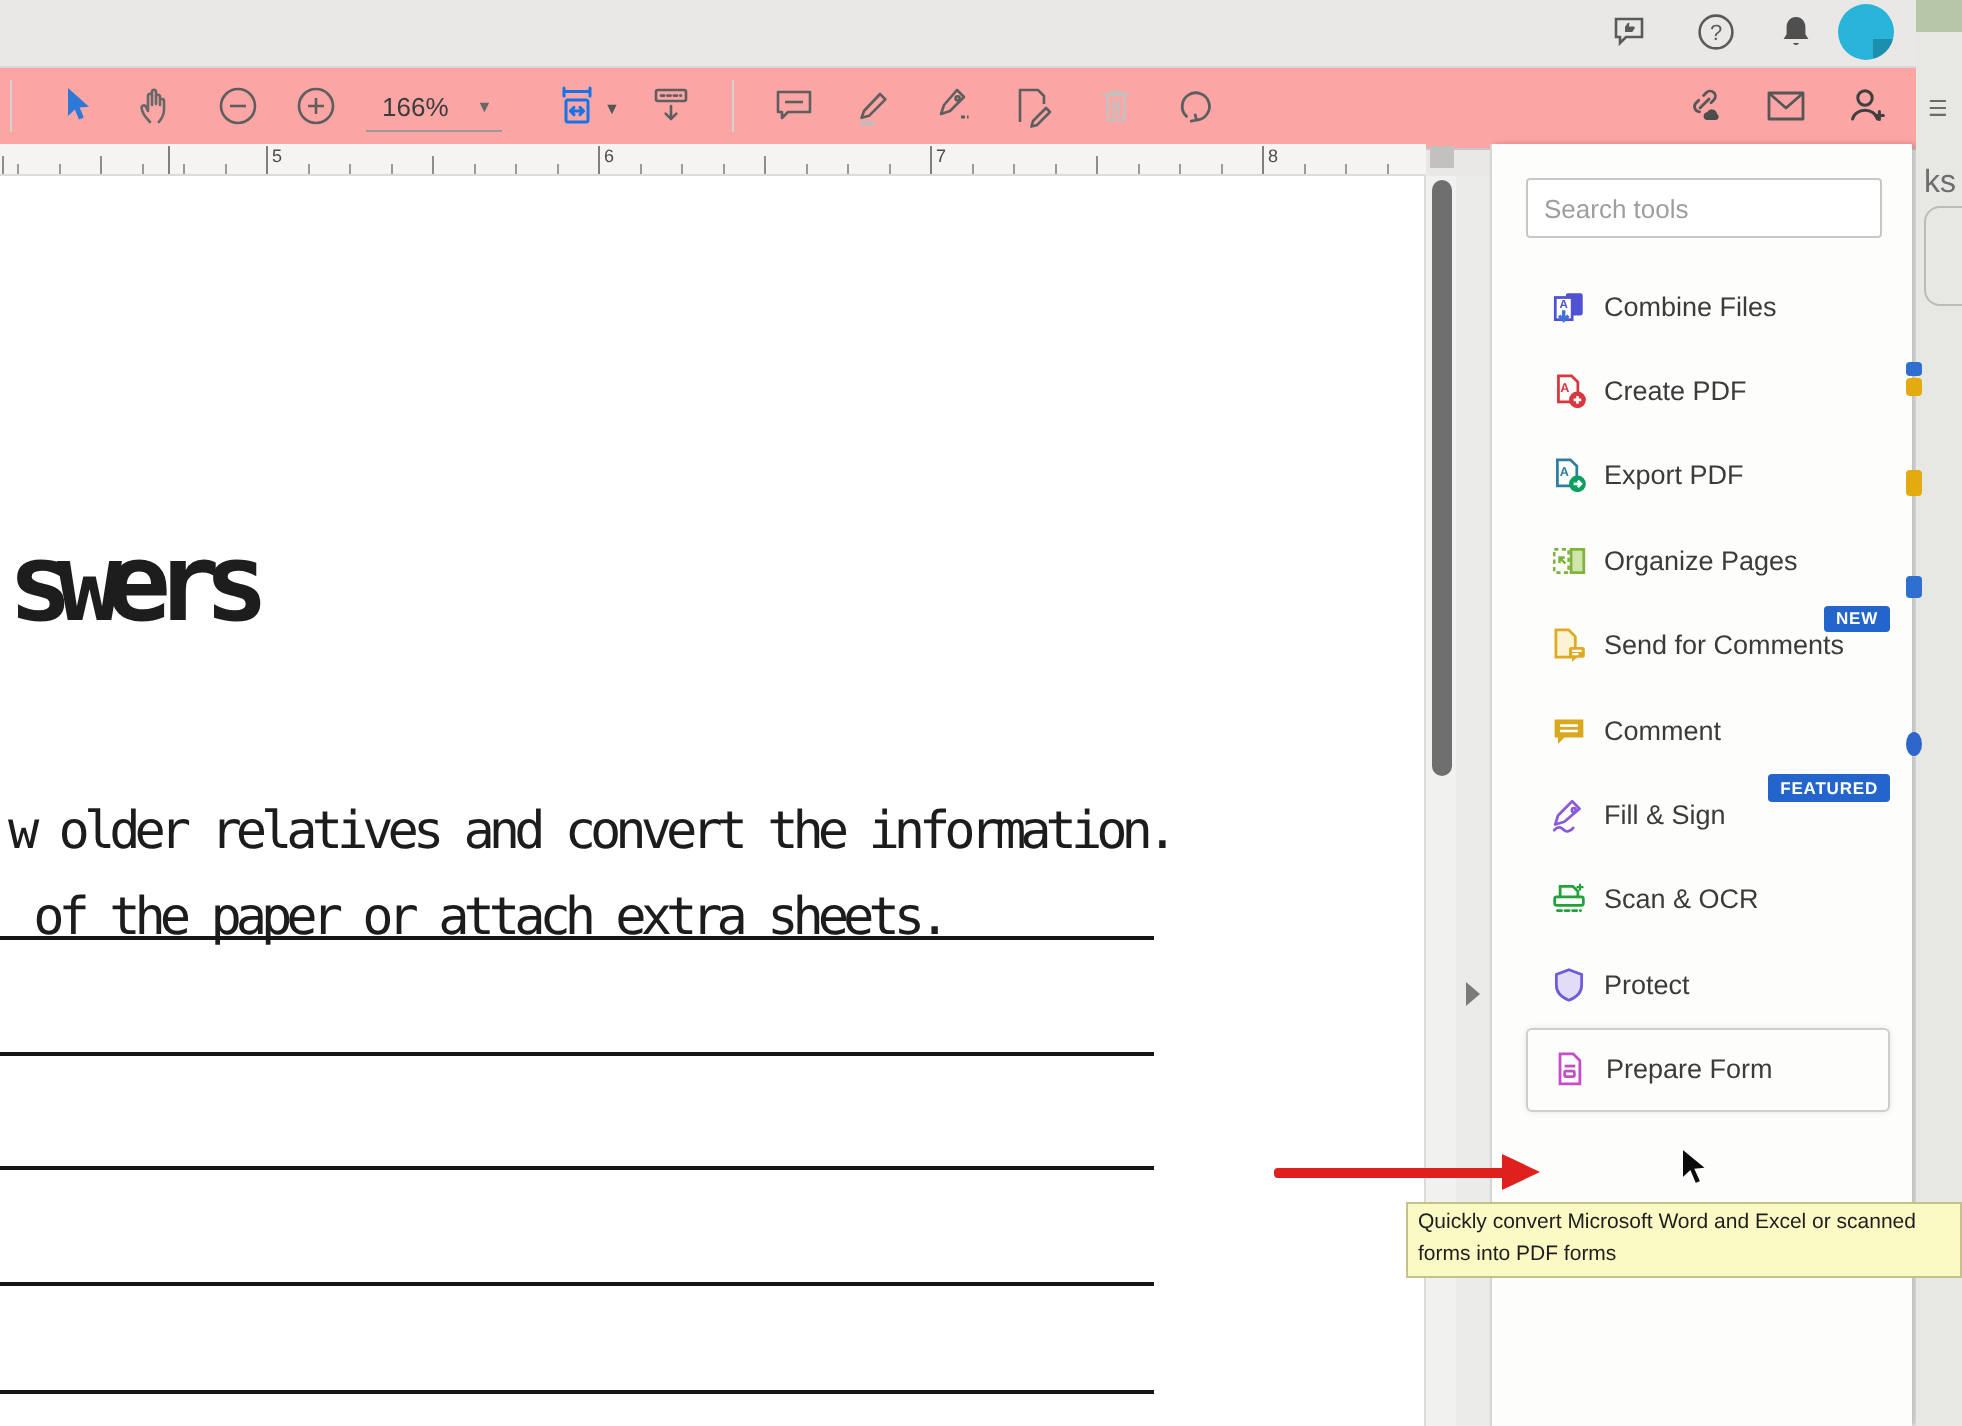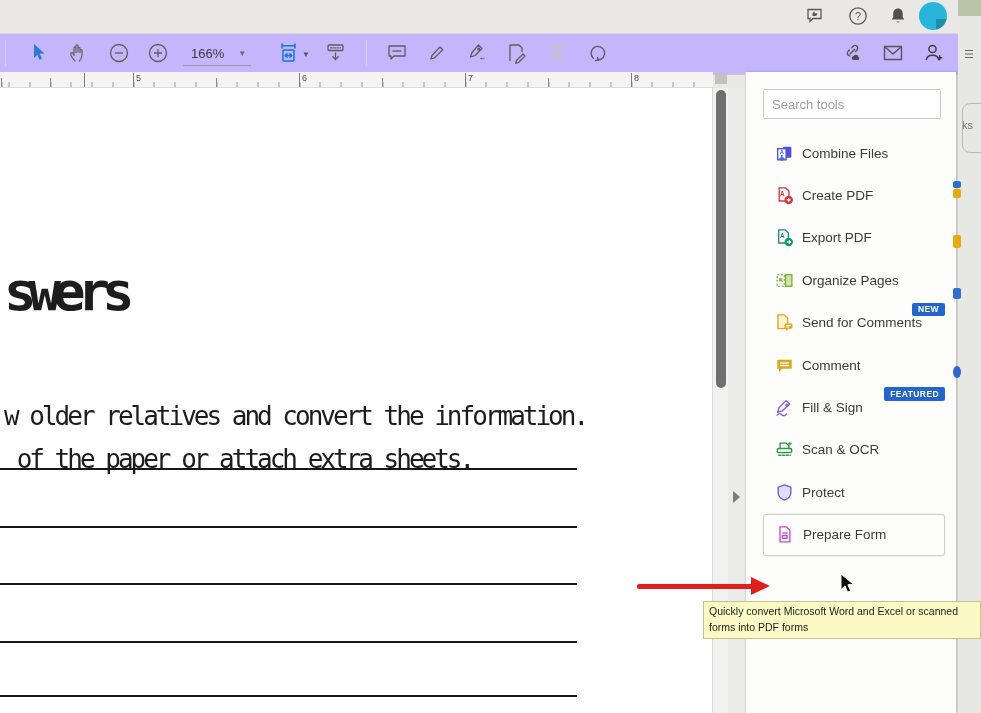--- a/index.html
+++ b/index.html
@@ -6,21 +6,21 @@
   #screen{position:relative;width:981px;height:713px;overflow:hidden;
     font-family:"Liberation Sans",sans-serif;background:#e9e8e7;}
 
   
   .titlebar{position:absolute;left:0;top:0;width:981px;height:33px;background:#e9e8e7;}
   .tb-icon{position:absolute;top:5px;width:22px;height:22px;}
   .avatar{position:absolute;left:919px;top:2px;width:28px;height:28px;border-radius:50%;
     background:conic-gradient(from 90deg at 62% 62%, #1d8fae 0 90deg, #29b5da 90deg 360deg);}
 
   
-  .toolbar{position:absolute;left:0;top:33px;width:981px;height:42px;background:#c4b5fd;
+  .toolbar{position:absolute;left:0;top:33px;width:981px;height:42px;background:#fca5a5;
     border-top:1px solid #d8d7d6;border-bottom:1px solid #c9c8c7;box-sizing:border-box;}
   .ticon{position:absolute;top:7px;width:24px;height:24px;cursor:default;}
   .tsep{position:absolute;top:6px;width:1px;height:26px;background:#d4d3d2;}
   .zoomtxt{position:absolute;left:183px;top:7px;width:68px;height:24px;border-bottom:1px solid #9a9a9a;
     font-size:13px;color:#3c3c3c;display:flex;align-items:center;}
   .zoomtxt .pct{margin-left:8px;}
   .zoomtxt .caret{margin-left:14px;font-size:8px;color:#666;}
   .mini-caret{position:absolute;font-size:8px;color:#555;}
 
   
@@ -61,21 +61,21 @@
   .tool-row .lbl{margin-left:8px;font-size:13.5px;color:#3b3b3b;white-space:nowrap;}
   .tool-row.highlighted{border:1px solid #cfcecd;border-radius:3px;background:#fdfdfb;
     box-shadow:0 0 3px rgba(0,0,0,.10);}
   .badge{position:absolute;top:1px;right:0;background:#2465cb;color:#fff;font-size:8.5px;
     font-weight:bold;letter-spacing:.4px;padding:2.5px 6px;border-radius:2px;line-height:1;text-align:center;}
 
   
   .rstrip{position:absolute;left:958px;top:0;width:23px;height:713px;background:#e7e7e3;}
   .rstrip .greenpatch{position:absolute;left:0;top:0;width:23px;height:16px;background:#b7c6a6;}
   .rstrip .burger{position:absolute;left:6px;top:48px;font-size:11px;color:#6a6a6a;}
-  .rstrip .ks{position:absolute;left:4px;top:83px;font-size:11px;color:#6e6e6e;margin-top:36px;}
+  .rstrip .ks{position:absolute;left:4px;top:83px;font-size:16px;color:#6e6e6e;}
   .rstrip .btn-outline{position:absolute;left:4px;top:103px;width:30px;height:48px;
     border:1.5px solid #bcbbba;border-radius:8px;}
   .frag{position:absolute;width:8px;border-radius:2px;}
 
   
   .tooltip{position:absolute;left:703px;top:601px;width:266px;background:#fbf9c4;
     border:1px solid #c6c08a;font-size:10.5px;line-height:1.5;color:#1e1e1e;padding:2px 5px;z-index:30;}
   .red-arrow{position:absolute;left:637px;top:577px;width:135px;height:19px;z-index:25;}
   .red-arrow .shaft{position:absolute;left:0;top:7px;width:116px;height:5px;background:#df201d;border-radius:2px;}
   .red-arrow .head{position:absolute;left:114px;top:0;width:0;height:0;

